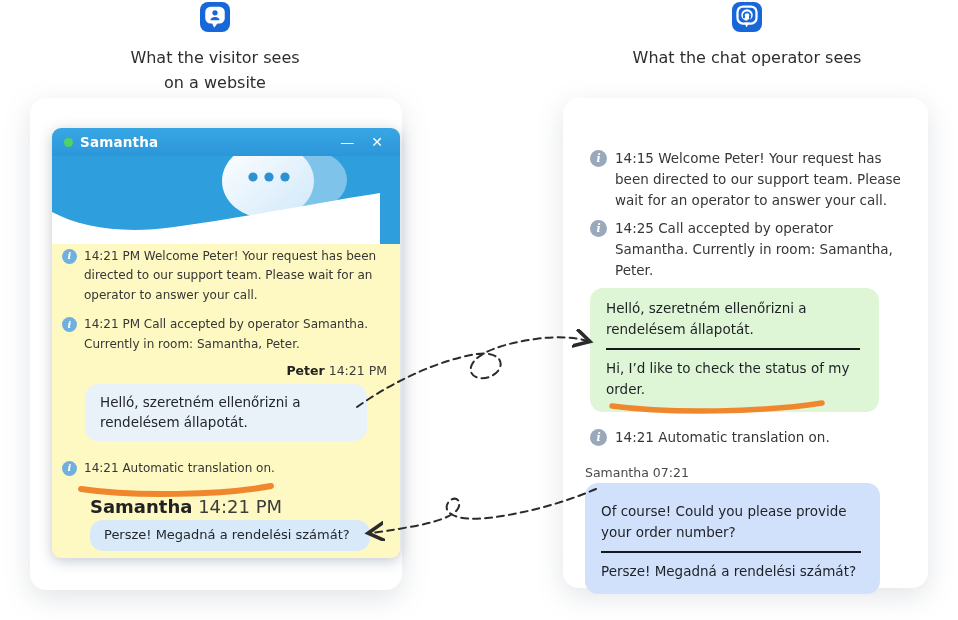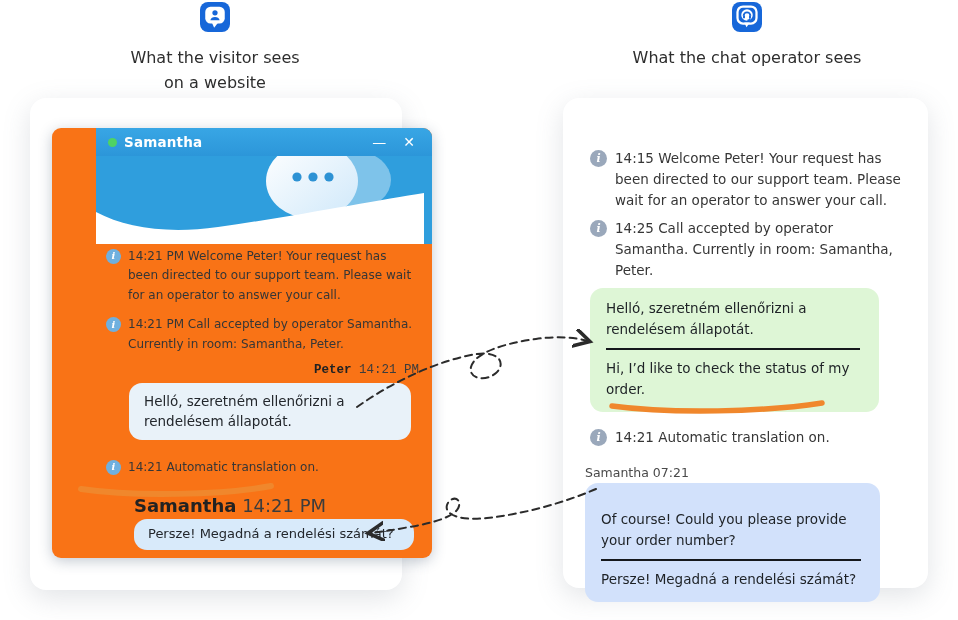--- a/index.html
+++ b/index.html
@@ -21,59 +21,59 @@
   #head-visitor  { left:55px; }
   #head-operator { left:587px; }
 
   
   .card { position:absolute; top:98px; background:#fff; border-radius:16px;
           box-shadow:0 8px 28px rgba(110,120,135,0.20); }
   #card-visitor  { left:30px;  width:372px; height:492px; }
   #card-operator { left:563px; width:365px; height:490px; }
 
   
-  .widget { position:absolute; left:22px; top:30px; width:380px; height:430px;
-            border-radius:9px; background:#f97316; overflow:hidden;
-            box-shadow:0 3px 14px rgba(40,60,90,0.28);padding-left:44px; }
+  .widget { position:absolute; left:22px; top:30px; width:348px; height:430px;
+            border-radius:9px; background:#fef9c3; overflow:hidden;
+            box-shadow:0 3px 14px rgba(40,60,90,0.28); }
   .w-head { height:28px; background:linear-gradient(#38a6e5,#2c96d9);
             display:flex; align-items:center; padding:0 12px; gap:7px; }
   .status-dot { width:9px; height:9px; border-radius:50%; background:#4fd364; flex:0 0 auto; }
   .w-name { color:#fff; font-size:13.5px; font-weight:bold; flex:1; letter-spacing:0.2px; }
   .w-btn  { color:#fff; font-size:14px; line-height:1; padding:0 5px; cursor:pointer; }
   .hero { height:88px; background:#2f9edd; position:relative; overflow:hidden; }
   .hero svg { position:absolute; left:0; top:0; width:328px; height:88px; display:block; }
 
   .w-body { padding:3px 13px 0 10px; }
   .smsg { display:flex; gap:7px; font-size:12px; line-height:1.62; color:#363636; }
   .ii { flex:0 0 15px; width:15px; height:15px; border-radius:50%;
         color:#fff; font-family:"DejaVu Serif", serif; font-style:italic; font-weight:bold;
         font-size:10px; display:flex; align-items:center; justify-content:center; margin-top:2px; }
   .ii.lite { background:#6fb0df; }
   .ii.gray { background:#9aa8bb; }
   .gap10 { margin-top:10px; } .gap18 { margin-top:18px; }
 
-  .peter-line { margin-top:9px; text-align:right; font-size:12.5px; color:#3c3c3c; padding-right:0;font-family:Liberation Mono, monospace; }
+  .peter-line { margin-top:9px; text-align:right; font-size:12.5px; color:#3c3c3c; padding-right:0; }
   .peter-line b, .sam-line b { color:#222; }
   .bubble-v { margin:6px 0 0 23px; width:282px; background:#e9f2f9; border-radius:13px;
               padding:8px 15px; font-size:13.5px; line-height:1.5; color:#23272c; }
   .sam-line { margin:18px 0 0 28px; font-size:18px; color:#3c3c3c; }
   .bubble-o { margin:3px 0 0 28px; width:280px; background:#d8eafa; border-radius:13px;
               padding:5px 14px; font-size:13px; line-height:1.6; color:#23272c; }
 
   
   .c-body { padding:50px 20px 0 27px; }
   .csmsg { display:flex; gap:8px; font-size:13.5px; line-height:1.56; color:#363636; }
   .csmsg .ii { flex:0 0 17px; width:17px; height:17px; font-size:11px; margin-top:2px; }
   .cgap7  { margin-top:7px; } .cgap15 { margin-top:15px; }
 
   .bubble-g { margin:7px 0 0 0; width:289px; background:#def6d6; border-radius:13px;
               padding:10px 16px 12px; font-size:13.5px; line-height:1.55; color:#1d2125; }
   .op-line  { margin:17px 0 0 -5px; font-size:12.5px; color:#4a4a4a; }
   .bubble-b { margin:3px 0 0 -5px; width:295px; background:#d2e1fb; border-radius:13px;
-              padding:26px 16px 12px; font-size:13.5px; line-height:1.55; color:#1d2125; }
+              padding:18px 16px 12px; font-size:13.5px; line-height:1.55; color:#1d2125; }
   .tdiv { border:none; border-top:2px solid #15181c; margin:8px 0; width:99%; }
 
   
   #overlay { position:absolute; left:0; top:0; width:958px; height:620px;
              pointer-events:none; z-index:6; }
 </style>
 </head>
 <body>
 
 <div class="app-icon" id="icon-visitor">

